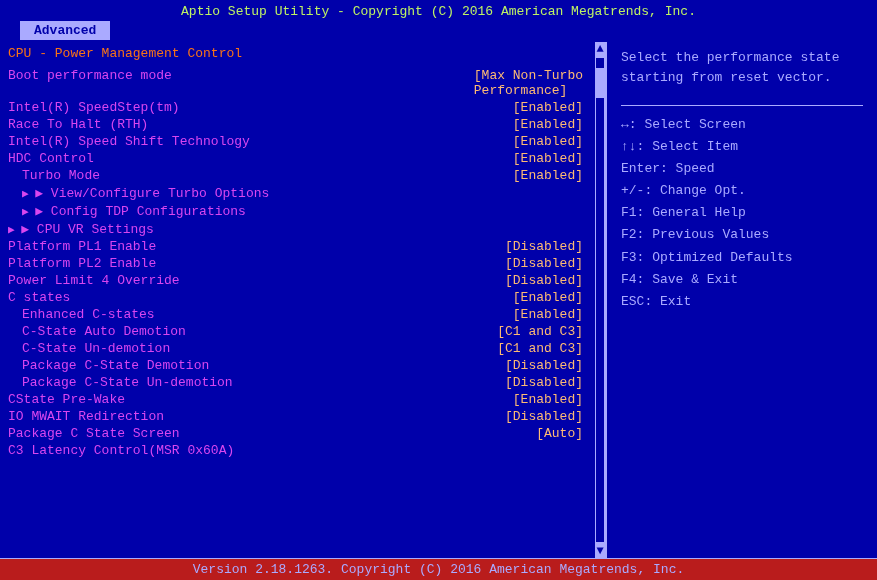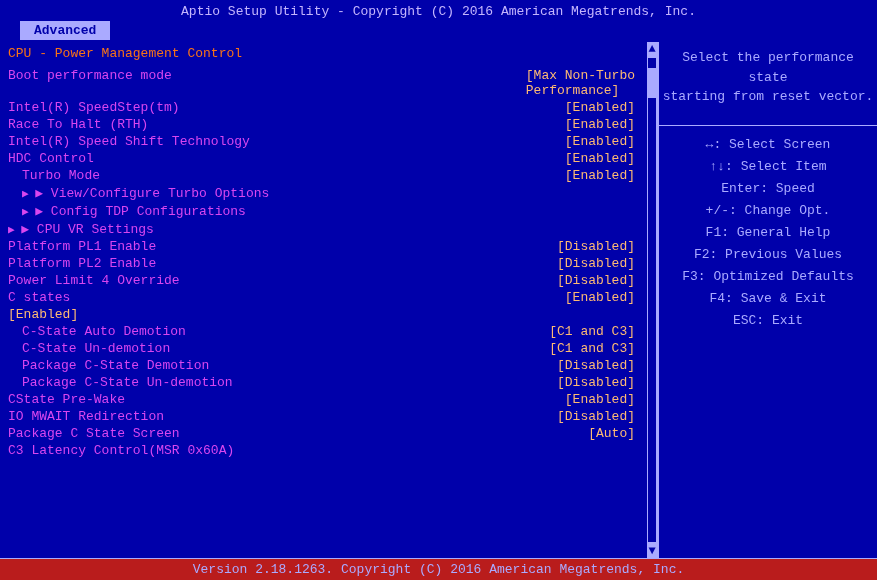--- a/index.html
+++ b/index.html
@@ -14,21 +14,21 @@
     }
     .screen {
       width: 877px;
       height: 580px;
       background: #0000aa;
       display: flex;
       flex-direction: column;
     }
     .top-bar {
       background: #0000aa;
-      color: #c4b5fd;
+      color: #bef264;
       text-align: center;
       padding: 4px 0 2px 0;
       font-size: 13px;
     }
     .tab-bar {
       display: flex;
       padding: 0 20px;
       background: #0000aa;
     }
     .tab {
@@ -106,27 +106,26 @@
       width: 8px;
       height: 30px;
       background: #aaaaff;
     }
     .scroll-down {
       color: #0000aa;
       font-size: 12px;
       cursor: pointer;
     }
     .right-panel {
-      width: 218px;
-      padding: 6px 0;
+      width: 270px;
+      padding: 6px 14px;
       color: #aaaaff;
       font-size: 13px;
       display: flex;
       flex-direction: column;
-      text-align: center;
     }
     .help-text {
       color: #aaaaff;
       margin-bottom: 10px;
       line-height: 1.5;
     }
     .divider {
       border-top: 1px solid #aaaaff;
       margin: 8px 0;
     }
@@ -211,20 +210,21 @@
             </div>
             <div class="menu-item">
               <span class="label">Power Limit 4 Override</span>
               <span class="value">[Disabled]</span>
             </div>
             <div class="menu-item">
               <span class="label">C states</span>
               <span class="value">[Enabled]</span>
             </div>
             <div class="menu-item indent">
+              <span class="label">  Enhanced C-states</span>
               <span class="value">[Enabled]</span>
             </div>
             <div class="menu-item indent">
               <span class="label">  C-State Auto Demotion</span>
               <span class="value">[C1 and C3]</span>
             </div>
             <div class="menu-item indent">
               <span class="label">  C-State Un-demotion</span>
               <span class="value">[C1 and C3]</span>
             </div>

